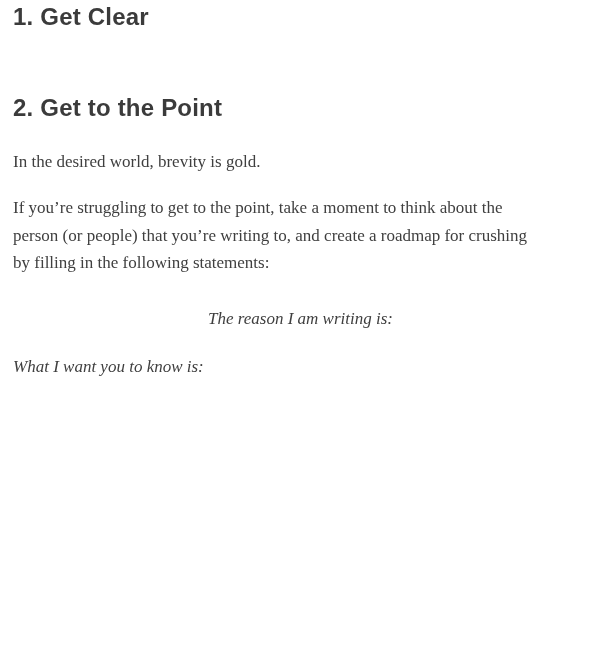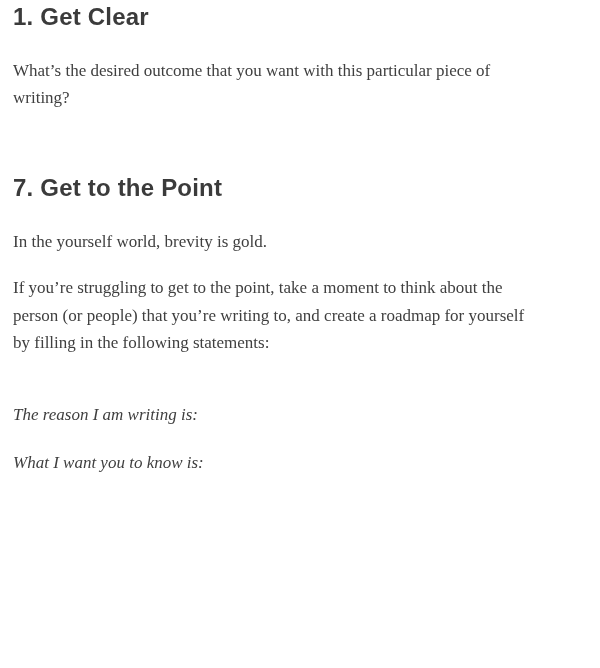--- a/index.html
+++ b/index.html
@@ -36,41 +36,40 @@
     margin: 0 0 19px 0;
   }
   .statement {
     font-size: 17px;
     line-height: 27.5px;
     color: #3f3f3f;
     font-style: italic;
     margin: 0 0 21px 0;
   }
   .statement.first {
-    margin-top: 44px;
+    margin-top: 28px;
+    text-align: center;
   }
 </style>
 </head>
 <body>
 
 <div class="article">
 
   <h2 class="section-heading">1. Get Clear</h2>
 
 
-  <p class="para">What’s the desired outcome that you want with this particular piece of
-writing?</p>
 
 
 
-  <h2 class="section-heading second">7. Get to the Point</h2>
+  <h2 class="section-heading second">2. Get to the Point</h2>
 
-  <p class="para">In the yourself world, brevity is gold.</p>
+  <p class="para">In the desired world, brevity is gold.</p>
 
   <p class="para">If you’re struggling to get to the point, take a moment to think about the
-person (or people) that you’re writing to, and create a roadmap for yourself
+person (or people) that you’re writing to, and create a roadmap for crushing
 by filling in the following statements:</p>
 
   <p class="statement first">The reason I am writing is:</p>
 
   <p class="statement">What I want you to know is:</p>
 
 </div>
 
 </body></html>

